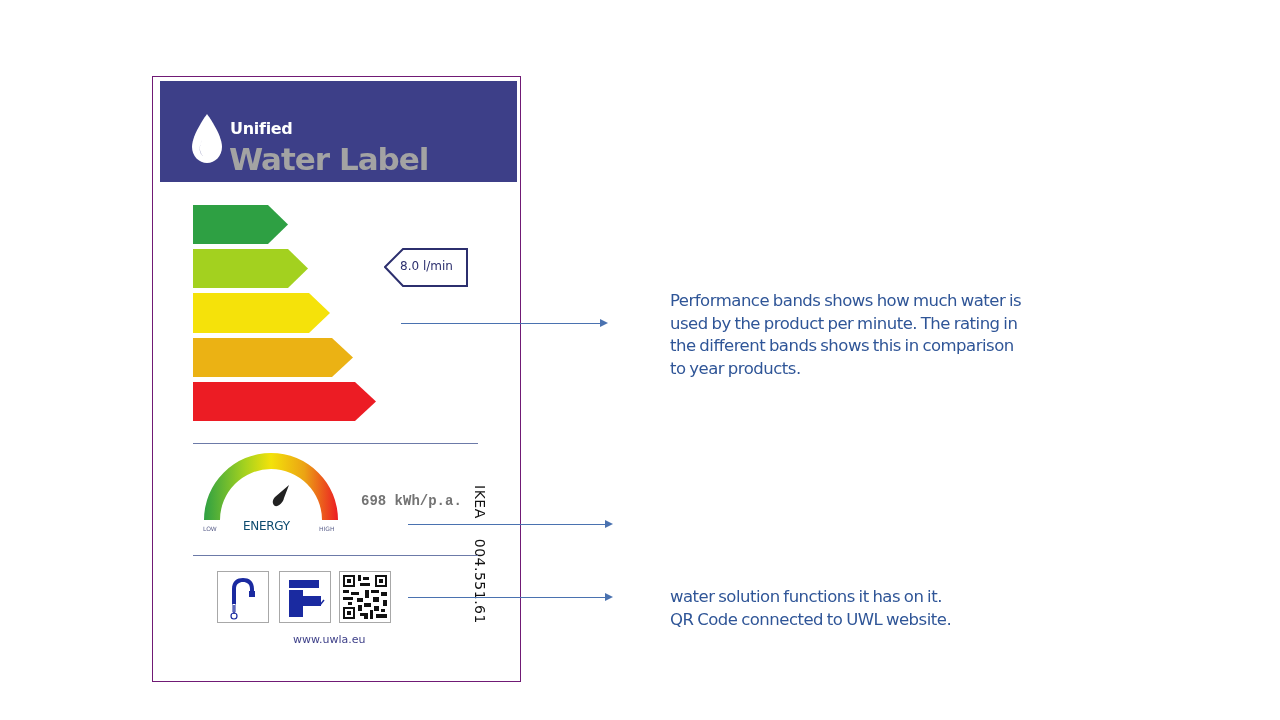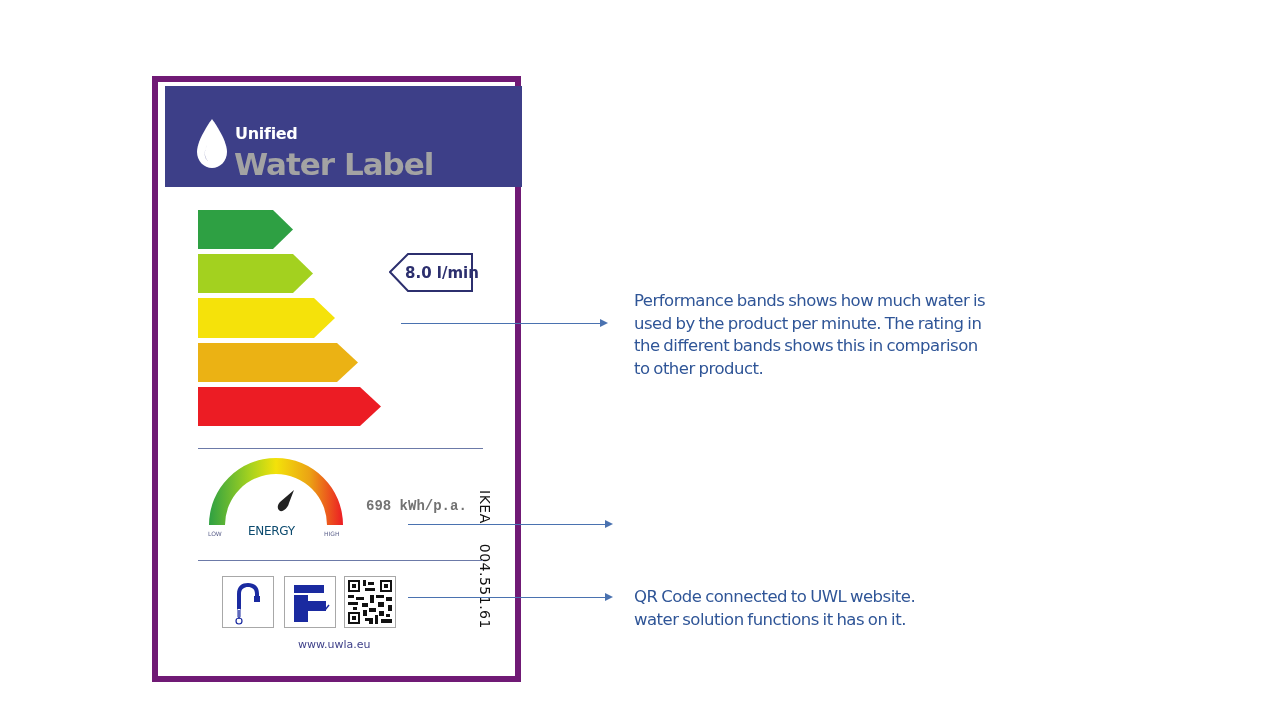--- a/index.html
+++ b/index.html
@@ -1,41 +1,41 @@
 <!DOCTYPE html>
 <html><head>
   <meta charset="utf-8">
   <style>
     html, body { margin: 0; padding: 0; }
     body { width: 1280px; height: 720px; background: #ffffff; position: relative; overflow: hidden; font-family: "DejaVu Sans", sans-serif; }
-    .label-card { position: absolute; left: 152px; top: 76px; width: 369px; height: 606px; border: 6px solid #701a75; box-sizing: border-box; background: #fff; }
+    .label-card { position: absolute; left: 152px; top: 76px; width: 369px; height: 606px; border: 1px solid #701a75; box-sizing: border-box; background: #fff; }
     .header { position: absolute; left: 7px; top: 4px; width: 357px; height: 101px; background: #3d3f88; }
     .drop { position: absolute; left: 30px; top: 33px; }
     .brand-small { position: absolute; left: 70px; top: 38px; color: #fff; font-weight: bold; font-size: 16px; font-family: "DejaVu Sans", sans-serif; letter-spacing: -0.3px; }
     .brand-big { position: absolute; left: 69px; top: 60px; color: #a3a3a3; font-weight: bold; font-size: 31px; font-family: "DejaVu Sans", sans-serif; letter-spacing: -1px; }
     .band { position: absolute; left: 40px; height: 38px; }
     .band svg { display: block; }
     .flow-tag { position: absolute; left: 231px; top: 171px; }
-    .flow-tag span { position: absolute; left: 16px; top: 11px; font-size: 15px; font-weight: bold; color: #2c2f6e; white-space: nowrap; font-family: "DejaVu Sans", sans-serif; }
+    .flow-tag span { position: absolute; left: 16px; top: 11px; font-size: 12px; font-weight: normal; color: #2c2f6e; white-space: nowrap; font-family: "DejaVu Sans", sans-serif; }
     .divider { position: absolute; height: 1px; background: #6c7aa8; }
     .gauge { position: absolute; left: 48px; top: 375px; }
     .g-low, .g-high { position: absolute; font-size: 6px; color: #5a5f8a; }
     .g-low { left: 50px; top: 448px; }
     .g-high { left: 166px; top: 448px; }
     .g-energy { position: absolute; left: 90px; top: 442px; font-size: 12px; color: #0c4a6e; letter-spacing: -0.3px; }
     .kwh { position: absolute; left: 208px; top: 416px; font-size: 14px; font-weight: bold; color: #737373; white-space: nowrap; font-family: Liberation Mono, monospace; }
     .side-text { position: absolute; left: 335px; top: 408px; transform: rotate(90deg); transform-origin: 0 0; font-size: 14px; color: #111; white-space: nowrap; letter-spacing: 0.5px; }
     .side-text .a { margin-left: 0; }
     .side-text .b { margin-left: 20px; }
     .icon-box { position: absolute; top: 494px; width: 52px; height: 52px; border: 1px solid #a8a8a8; box-sizing: border-box; background: #fff; }
     .url { position: absolute; left: 140px; top: 556px; font-size: 11px; color: #3d3f88; }
     .arrow { position: absolute; height: 1px; background: #4a72b0; }
     .arrow::after { content: ""; position: absolute; right: -2px; top: -4px; border-left: 8px solid #4a72b0; border-top: 4.5px solid transparent; border-bottom: 4.5px solid transparent; }
     .note { position: absolute; left: 634px; font-size: 16.5px; line-height: 22.5px; color: #2f5597; font-family: "DejaVu Sans", sans-serif; letter-spacing: -0.5px; word-spacing: -1px; }
-    .note div { white-space: nowrap; }
+    .note div { white-space: nowrap; margin-left: 36px; }
   </style>
 </head>
 <body>
 
 <div class="label-card">
   <div class="header">
     <svg class="drop" width="34" height="50" viewBox="0 0 34 50">
       <path d="M17 0 C17 0 2 20 2 33 C2 42 9 49 17 49 C25 49 32 42 32 33 C32 20 17 0 17 0 Z" fill="#ffffff"></path>
       <path d="M12 26 C9 32 9 38 13 42 C10 40 8 34 12 26 Z" fill="#3d3f88"></path>
     </svg>
@@ -157,20 +157,20 @@
 </div>
 
 <div class="arrow" style="left:401px; top:323px; width:205px;"></div>
 <div class="arrow" style="left:408px; top:524px; width:203px;"></div>
 <div class="arrow" style="left:408px; top:597px; width:203px;"></div>
 
 <div class="note" style="top:290px;">
   <div>Performance bands shows how much water is</div>
   <div>used by the product per minute. The rating in</div>
   <div>the different bands shows this in comparison</div>
-  <div>to other product.</div>
+  <div>to year products.</div>
 </div>
 <div class="note" style="top:512px;">
 </div>
 <div class="note" style="top:586px;">
+  <div>water solution functions it has on it.</div>
   <div>QR Code connected to UWL website.</div>
-  <div>water solution functions it has on it.</div>
 </div>
 
 </body></html>

